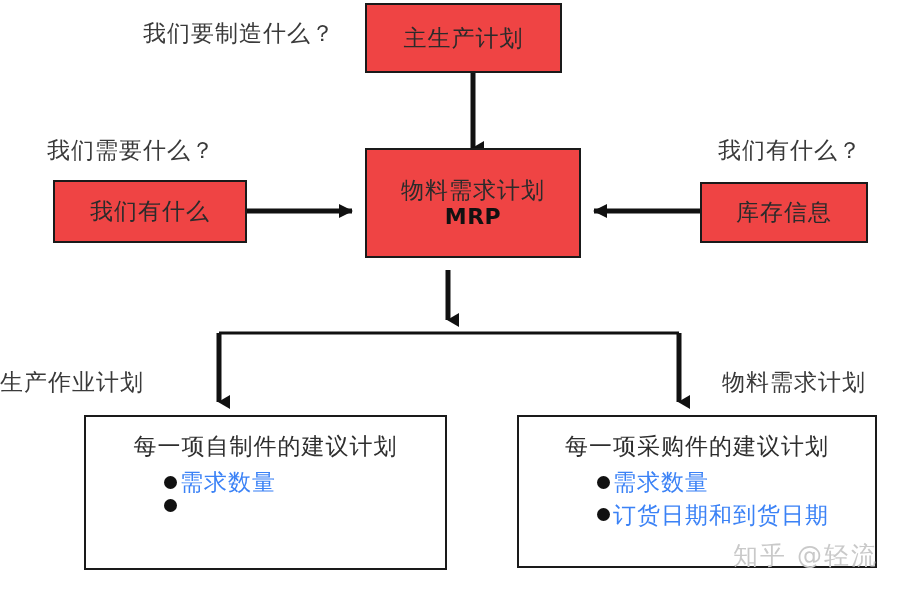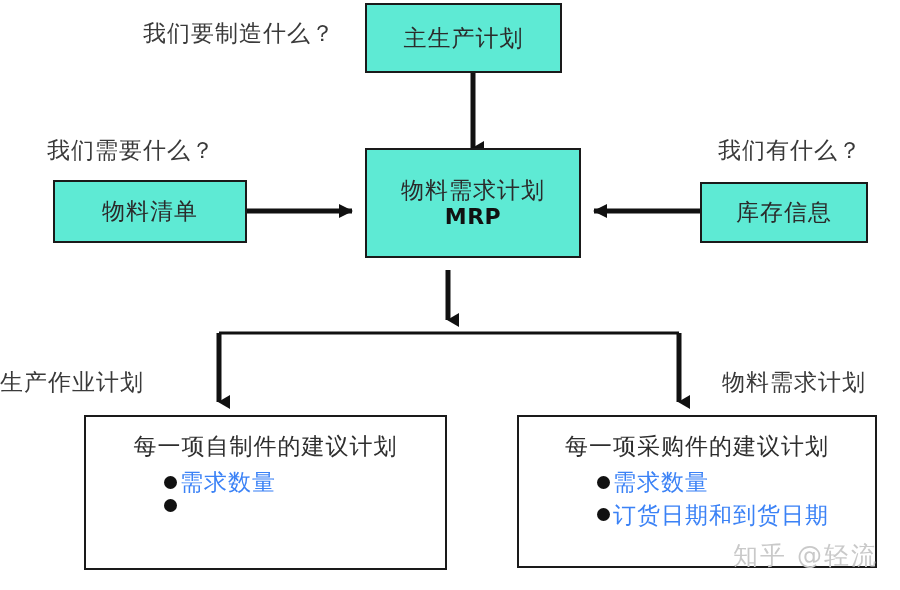--- a/index.html
+++ b/index.html
@@ -18,21 +18,21 @@
   #diagram-root {
     position: absolute;
     top: 0; left: 0;
     width: 756px;
     height: 590px;
   }
   .node-box {
     position: absolute;
     box-sizing: border-box;
     border: 2px solid #1a1a1a;
-    background: #5eead4;
+    background: #ef4444;
     display: flex;
     flex-direction: column;
     align-items: center;
     justify-content: center;
   }
   .node-text {
     font-size: 23px;
     line-height: 1.22;
     letter-spacing: 1px;
     white-space: nowrap;
@@ -143,21 +143,21 @@
 
   <div class="node-box" style="left:365px; top:3px; width:197px; height:70px;">
     <div class="node-text">主生产计划</div>
   </div>
 
   <div class="side-label" style="left:47px; top:135px;">我们需要什么？</div>
 
   <div class="side-label" style="left:718px; top:135px;">我们有什么？</div>
 
   <div class="node-box" style="left:53px; top:180px; width:194px; height:63px;">
-    <div class="node-text">物料清单</div>
+    <div class="node-text">我们有什么</div>
   </div>
 
   <div class="node-box" style="left:365px; top:148px; width:216px; height:110px;">
     <div class="node-text">物料需求计划</div>
     <div class="node-text mrp-code">MRP</div>
   </div>
 
   <div class="node-box" style="left:700px; top:182px; width:168px; height:61px;">
     <div class="node-text">库存信息</div>
   </div>

